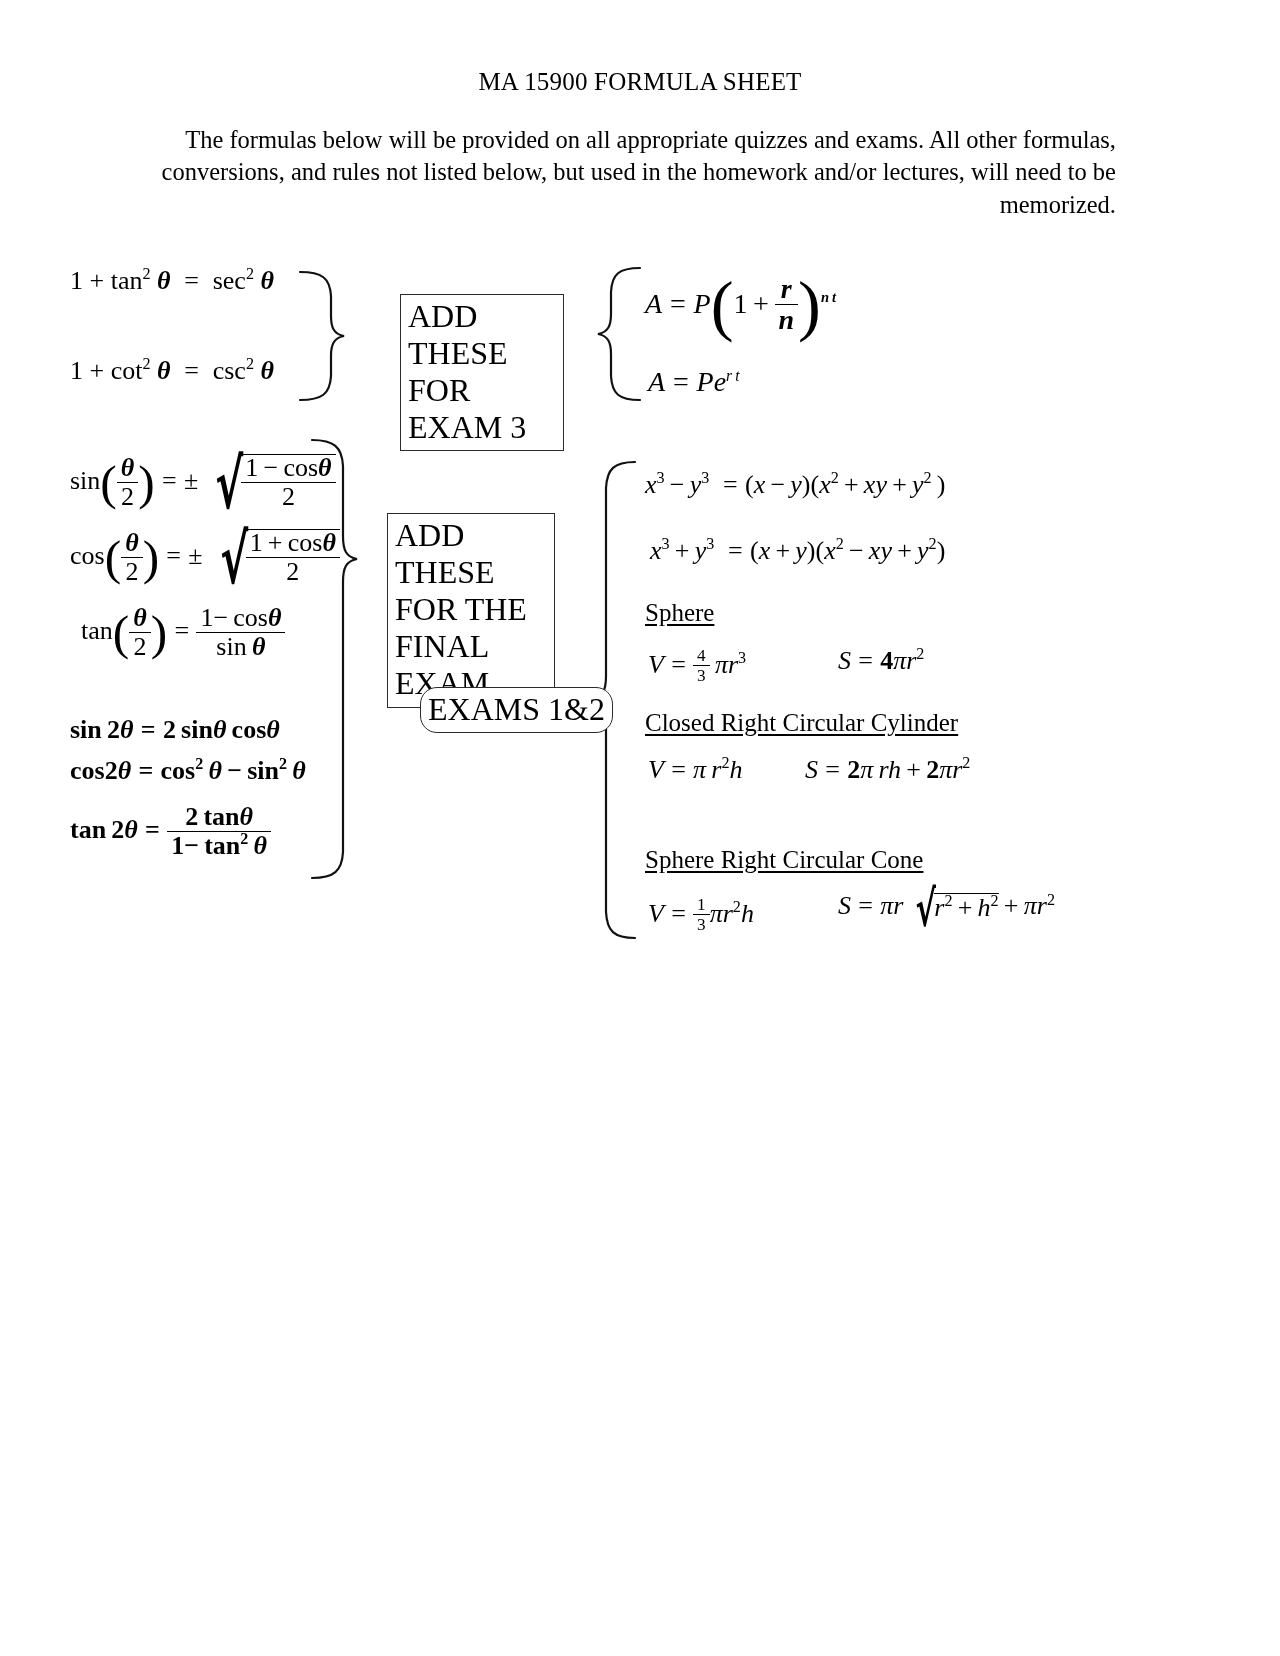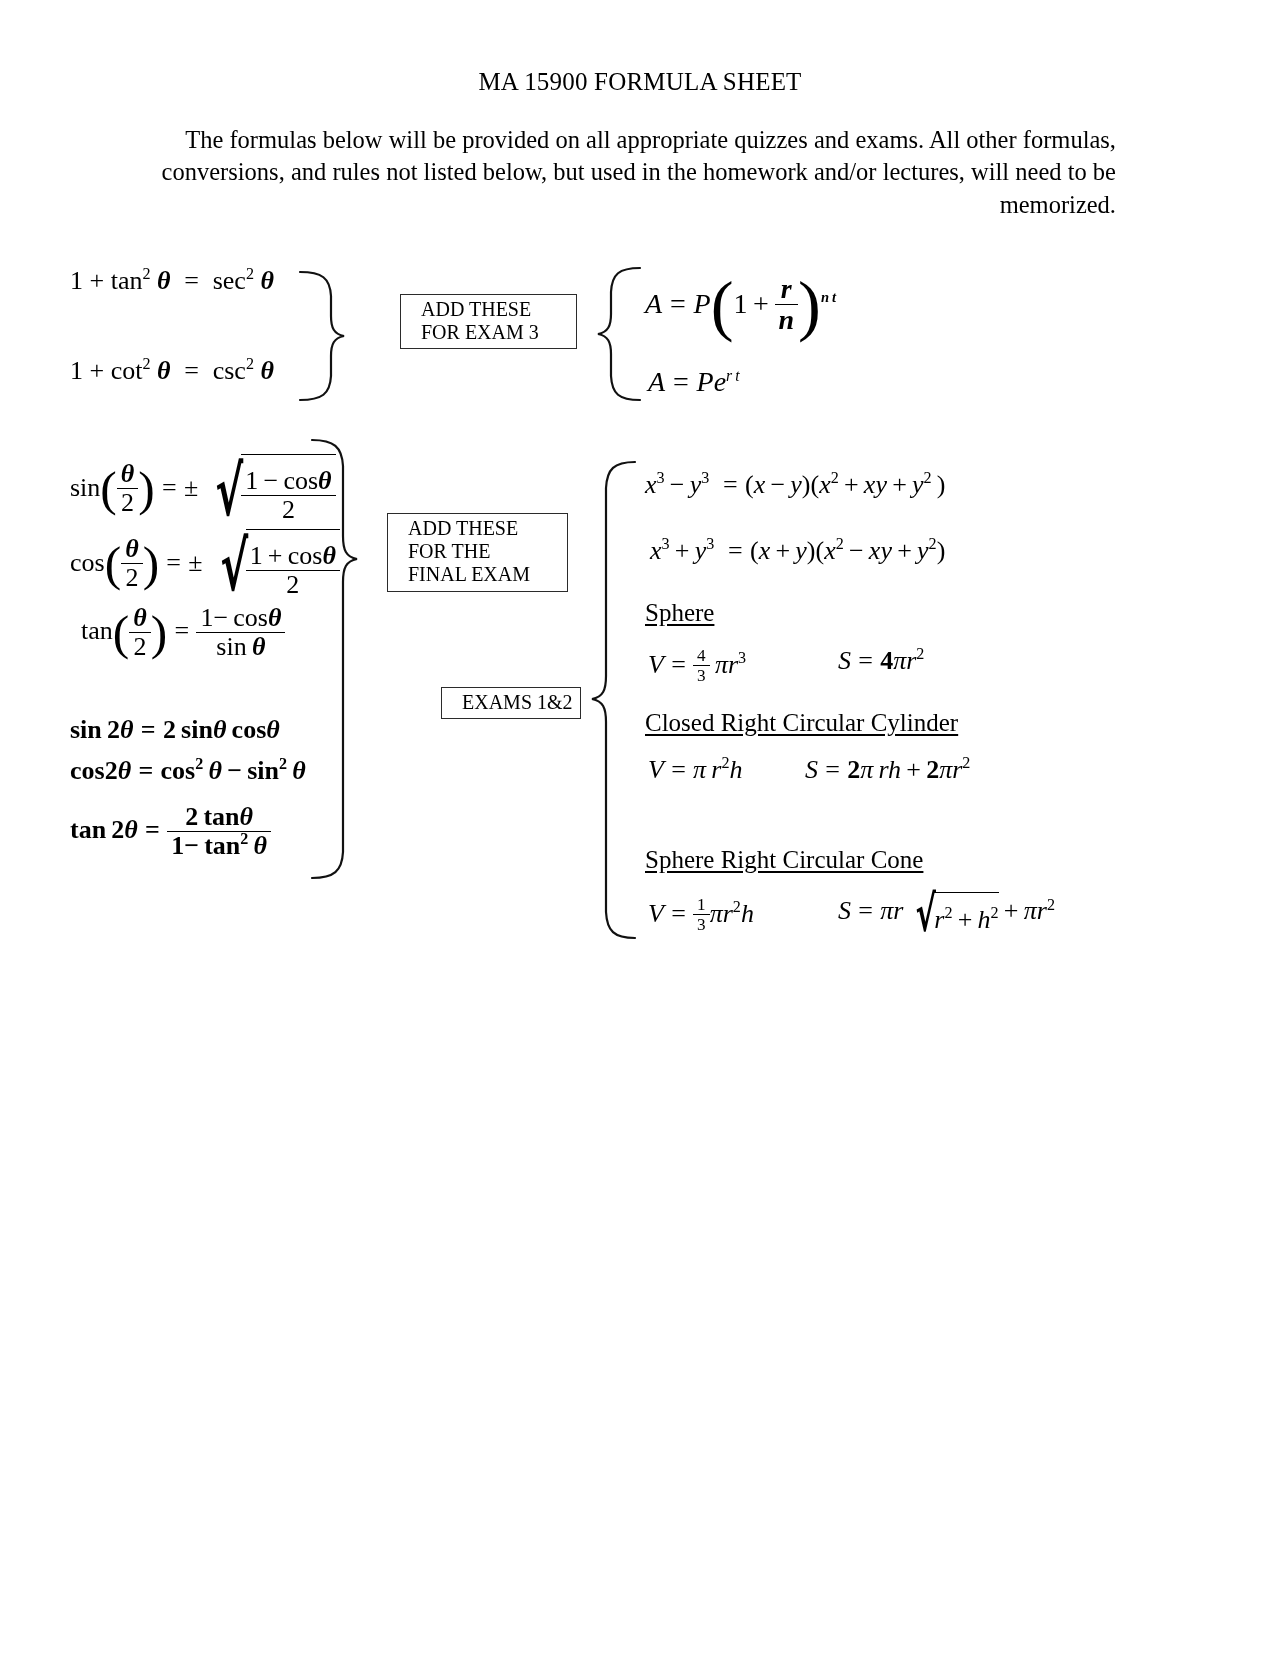--- a/index.html
+++ b/index.html
@@ -106,33 +106,33 @@
     top: 0.04em;
     font-weight: bold;
     font-family: "DejaVu Sans", sans-serif;
     transform: scaleX(0.62);
     transform-origin: right center;
   }
   .radical > .body {
     display: inline-block;
     vertical-align: middle;
     border-top: 1.7px solid #000;
-    padding-top: 14px;
+    padding-top: 1px;
     margin-left: -2px;
   }
   .radical.inline > .sign { font-size: 1.9em; }
 
   
   .label-box {
     position: absolute;
     border: 1.6px solid #2b2b2b;
     background: #ffffff;
-    font-size: 20px;
+    font-size: 32px;
     line-height: 1.16;
-    padding: 3px 7px 4px 20px;
+    padding: 3px 7px 4px 7px;
     text-align: left;
   }
 
   
   .brace-layer {
     position: absolute;
     top: 0;
     left: 0;
     width: 1280px;
     height: 1656px;
@@ -216,21 +216,21 @@
 </div>
 
 <div class="math bold" style="top:758px; left:70px;">
   cos2<span class="it">θ</span><span class="sp"></span>=<span class="sp"></span>cos<span class="sup">2</span> <span class="it">θ</span> − sin<span class="sup">2</span> <span class="it">θ</span>
 </div>
 
 <div class="math bold" style="top:805px; left:70px;">
   tan 2<span class="it">θ</span><span class="sp"></span>=<span class="sp"></span><span class="frac"><span class="num">2 tan<span class="it">θ</span></span><span class="den">1− tan<span class="sup">2</span> <span class="it">θ</span></span></span>
 </div>
 
-<div class="label-box" style="top:687px; left:441px;">
+<div class="label-box" style="top:687px; left:420px;border-radius:17px;">
   <div>EXAMS 1&amp;2</div>
 </div>
 
 <div class="math" style="top:472px; left:645px;">
   <span class="it">x</span><span class="sup">3</span> − <span class="it">y</span><span class="sup">3</span>
   <span class="sp"></span>=<span class="sp"></span>(<span class="it">x</span> − <span class="it">y</span>)(<span class="it">x</span><span class="sup">2</span> + <span class="it">xy</span> + <span class="it">y</span><span class="sup">2</span> )
 </div>
 
 <div class="math" style="top:538px; left:650px;">
   <span class="it">x</span><span class="sup">3</span> + <span class="it">y</span><span class="sup">3</span>

